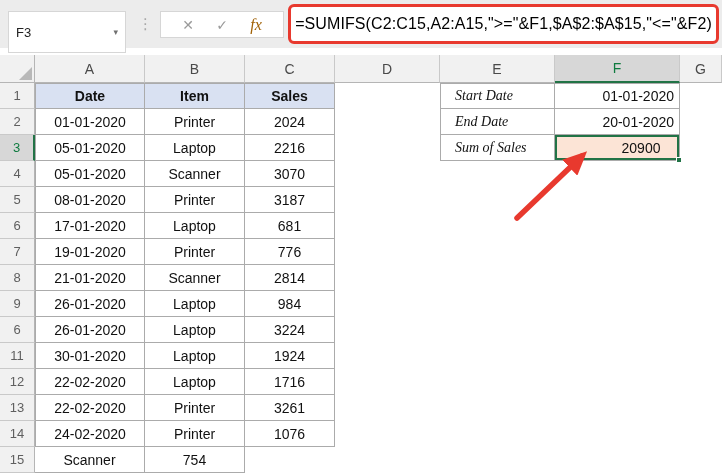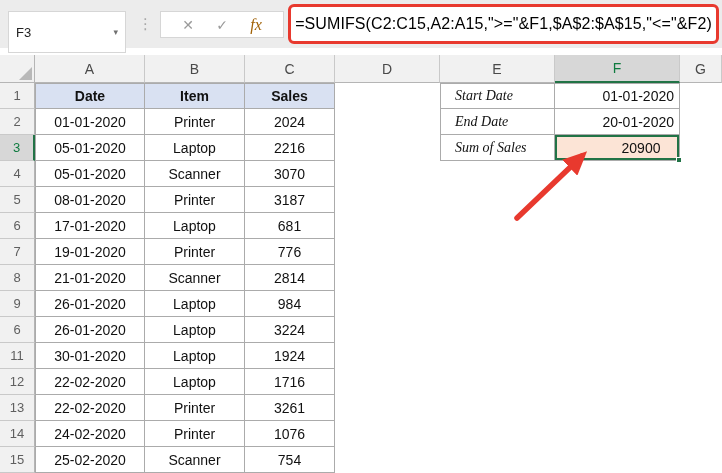--- a/index.html
+++ b/index.html
@@ -205,21 +205,20 @@
       <div class="cell"></div>
       <div class="row-h">14</div>
       <div class="cell bordered b-left">24-02-2020</div>
       <div class="cell bordered">Printer</div>
       <div class="cell bordered">1076</div>
       <div class="cell"></div>
       <div class="cell"></div>
       <div class="cell"></div>
       <div class="cell"></div>
       <div class="row-h">15</div>
-      <div class="cell bordered b-left">25-02-2020</div>
       <div class="cell bordered">Scanner</div>
       <div class="cell bordered">754</div>
       <div class="cell"></div>
       <div class="cell"></div>
       <div class="cell"></div>
       <div class="cell"></div>
     </div>
   <svg class="arrow-svg" width="722" height="418" viewBox="0 0 722 418">
     <defs>
       <marker id="ah" markerUnits="userSpaceOnUse" markerWidth="24" markerHeight="22" refX="17" refY="11" orient="auto">

